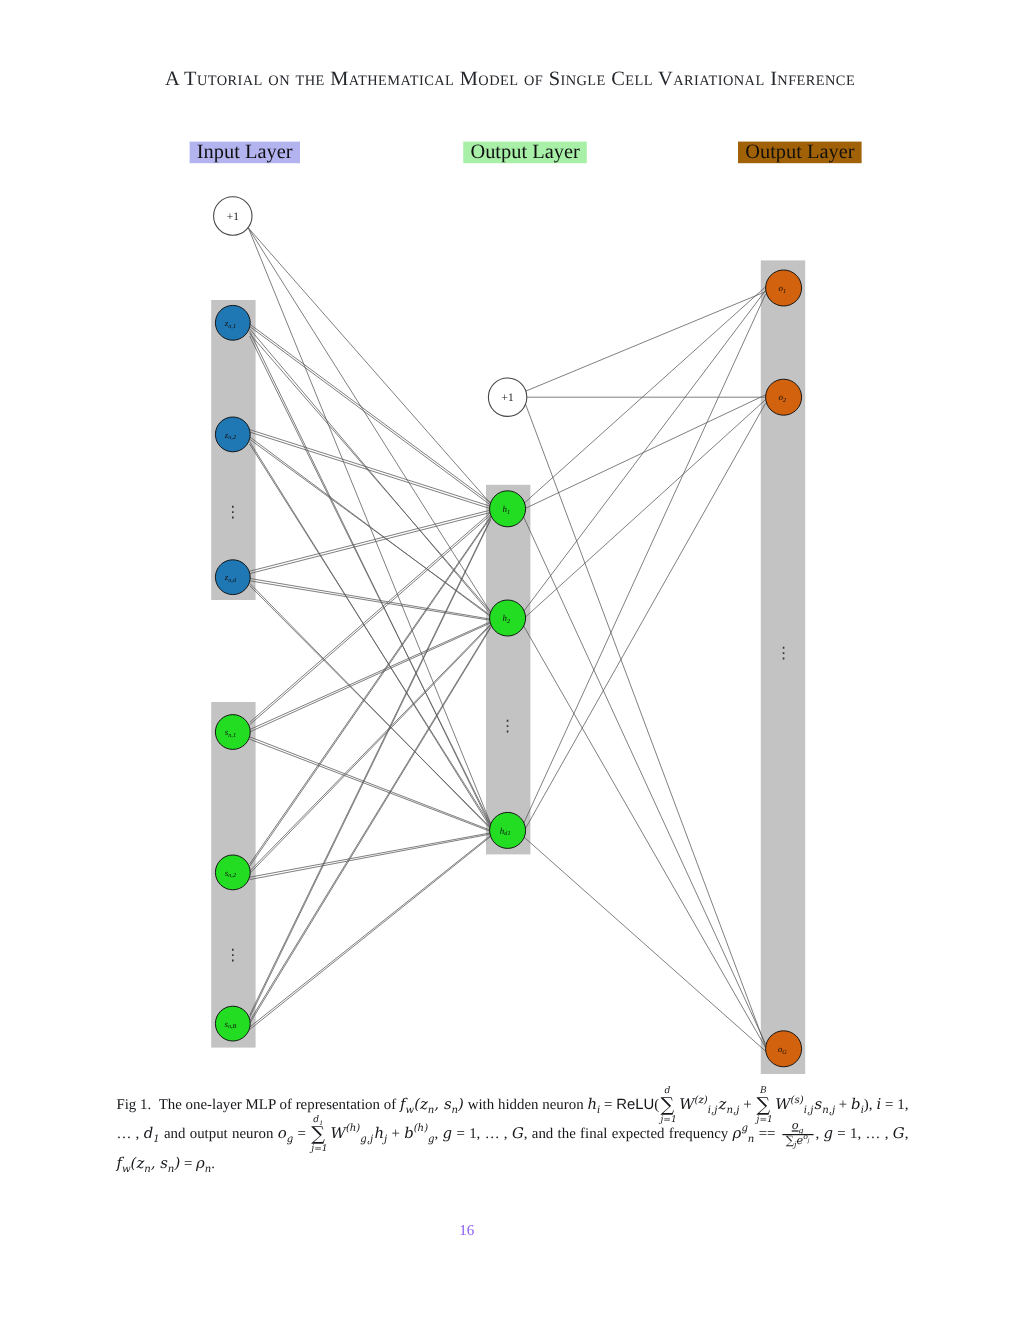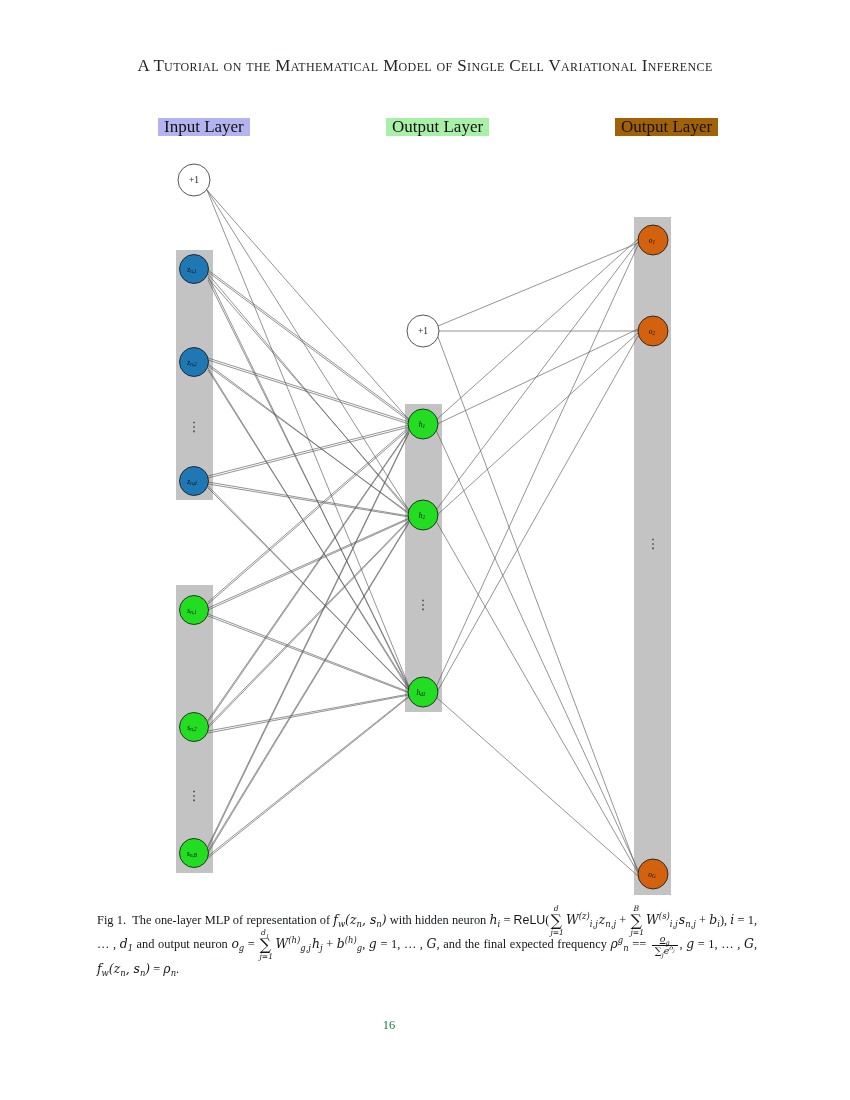--- a/index.html
+++ b/index.html
@@ -134,21 +134,21 @@
 
   
   #page-number {
     position: absolute;
     top: 1018px;
     left: 0;
     width: 778px;
     text-align: center;
     font-family: "Liberation Serif", serif;
     font-size: 12.5px;
-    color: #15803d;
+    color: #8b5cf6;
   }
 </style>
 </head>
 <body>
 
 <div id="page">
 
   <div id="running-header">A Tutorial on the Mathematical Model of Single Cell Variational Inference</div>
 
   <div class="layer-chip" id="chip-input">Input Layer</div>

